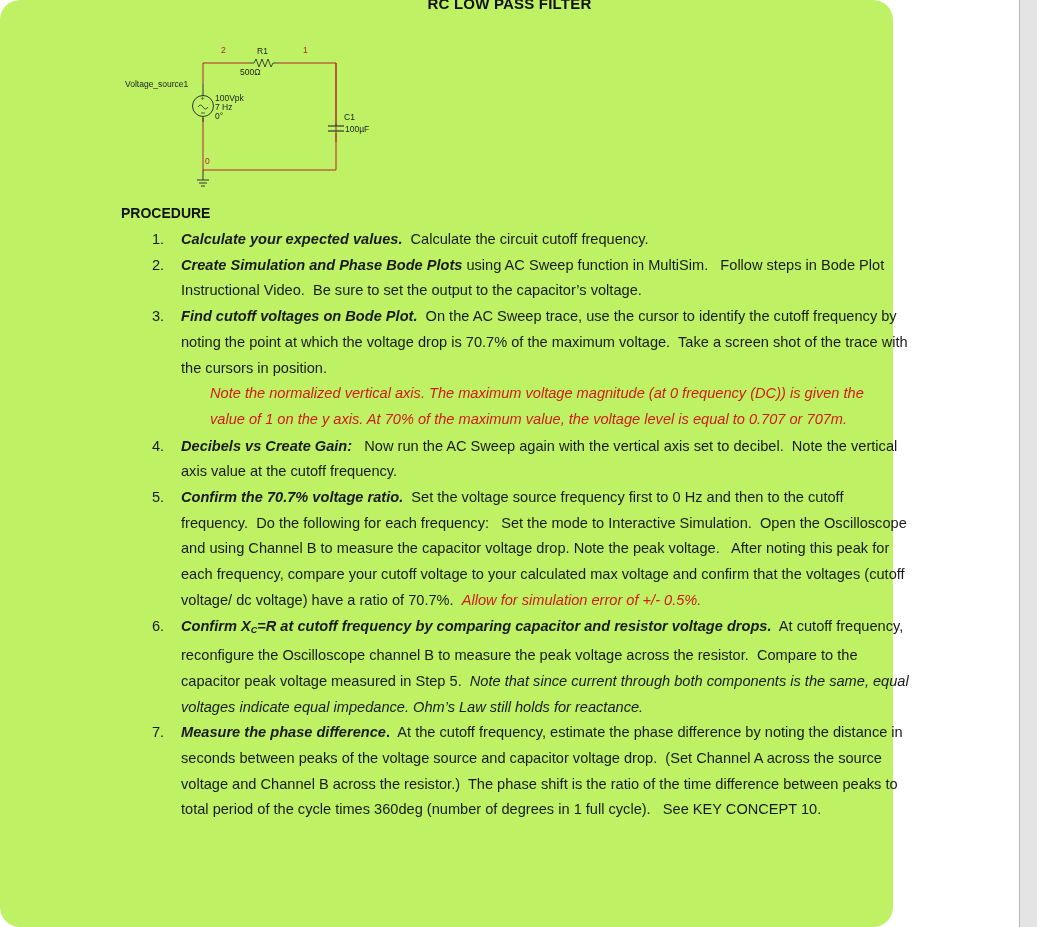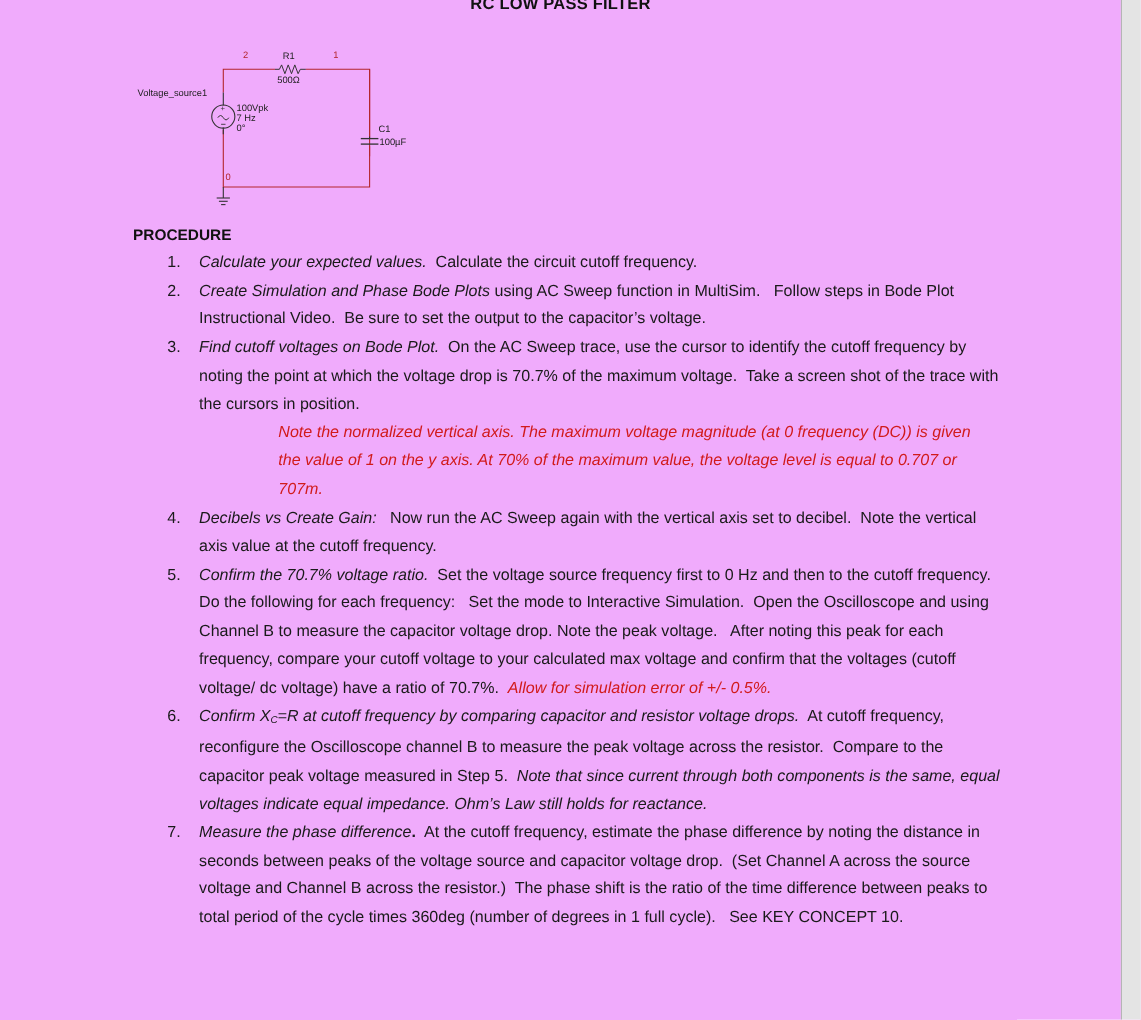--- a/index.html
+++ b/index.html
@@ -2,37 +2,37 @@
 <html><head>
 <meta charset="utf-8">
 <style>
   html, body { margin: 0; padding: 0; }
   body {
     width: 1037px; height: 927px; overflow: hidden; position: relative;
     background: #ffffff;
     font-family: "Liberation Sans", sans-serif;
     color: #1a1a1a;
   }
-  .page { position: absolute; left: 0; top: 0; width: 1019px; height: 927px; background: #f0abfc; }
+  .page { position: absolute; left: 0; top: 0; width: 893px; height: 927px; background: #bef264; border-radius: 20px; }
   .side-gutter { position: absolute; left: 1019px; top: 0; width: 18px; height: 927px; background: #e4e4e4; border-left: 1px solid #b5b5b5; }
   .title {
     position: absolute; left: 0; width: 1019px; top: -5px;
     text-align: center; font-weight: bold; font-size: 15px; letter-spacing: 0.2px; color: #111;
   }
   .schematic { position: absolute; left: 110px; top: 30px; width: 270px; height: 170px; }
   .schematic .lbl { position: absolute; font-size: 8.5px; color: #222; white-space: nowrap; line-height: 1; }
   .schematic .node { color: #b3262d; }
   .procedure-heading { position: absolute; left: 121px; top: 205px; font-weight: bold; font-size: 14px; color: #111; text-align: right; }
   .steps { position: absolute; left: 150px; top: 227px; width: 760px; margin: 0; padding: 0; list-style: none; }
   .step { position: relative; padding-left: 31px; font-size: 14.6px; line-height: 25.7px; }
   .step .num { position: absolute; left: 2px; top: 0; }
-  .step .b { font-weight: normal; font-style: italic; }
+  .step .b { font-weight: bold; font-style: italic; }
   .step .i { font-style: italic; }
   .step .red { color: #d11b1b; font-style: italic; }
-  .note { margin-left: 72px; padding-right: 20px; }
+  .note { margin-left: 29px; padding-right: 20px; }
   sub { font-size: 9px; vertical-align: -2px; }
 </style>
 </head>
 <body>
 
 <div class="page">
   <div class="title">RC LOW PASS FILTER</div>
 
   <div class="schematic">
     <svg width="270" height="170" viewBox="0 0 270 170" style="position:absolute;left:0;top:0">
@@ -64,21 +64,21 @@
       <g>
         <line x1="93" y1="140" x2="93" y2="150" stroke="#333" stroke-width="1"></line>
         <line x1="87" y1="150" x2="99" y2="150" stroke="#333" stroke-width="1"></line>
         <line x1="89" y1="153" x2="97" y2="153" stroke="#333" stroke-width="1"></line>
         <line x1="91" y1="156" x2="95" y2="156" stroke="#333" stroke-width="1"></line>
       </g>
     </svg>
     <span class="lbl node" style="left:111px;top:16px">2</span>
     <span class="lbl" style="left:147px;top:17px">R1</span>
     <span class="lbl node" style="left:193px;top:16px">1</span>
-    <span class="lbl" style="left:142px;top:38px">500Ω</span>
+    <span class="lbl" style="left:130px;top:38px">500Ω</span>
     <span class="lbl" style="left:15px;top:50px">Voltage_source1</span>
     <span class="lbl" style="left:105px;top:64px">100Vpk</span>
     <span class="lbl" style="left:105px;top:73px">7 Hz</span>
     <span class="lbl" style="left:105px;top:82px">0°</span>
     <span class="lbl" style="left:234px;top:83px">C1</span>
     <span class="lbl" style="left:235px;top:95px">100µF</span>
     <span class="lbl node" style="left:95px;top:127px">0</span>
   </div>
 
   <div class="procedure-heading">PROCEDURE</div>

